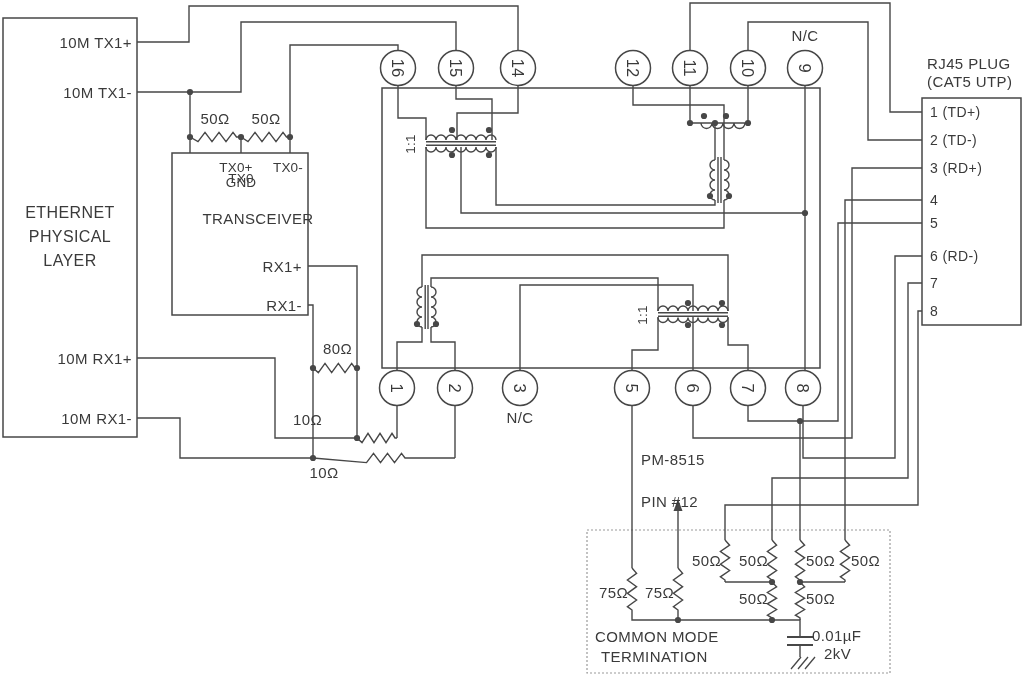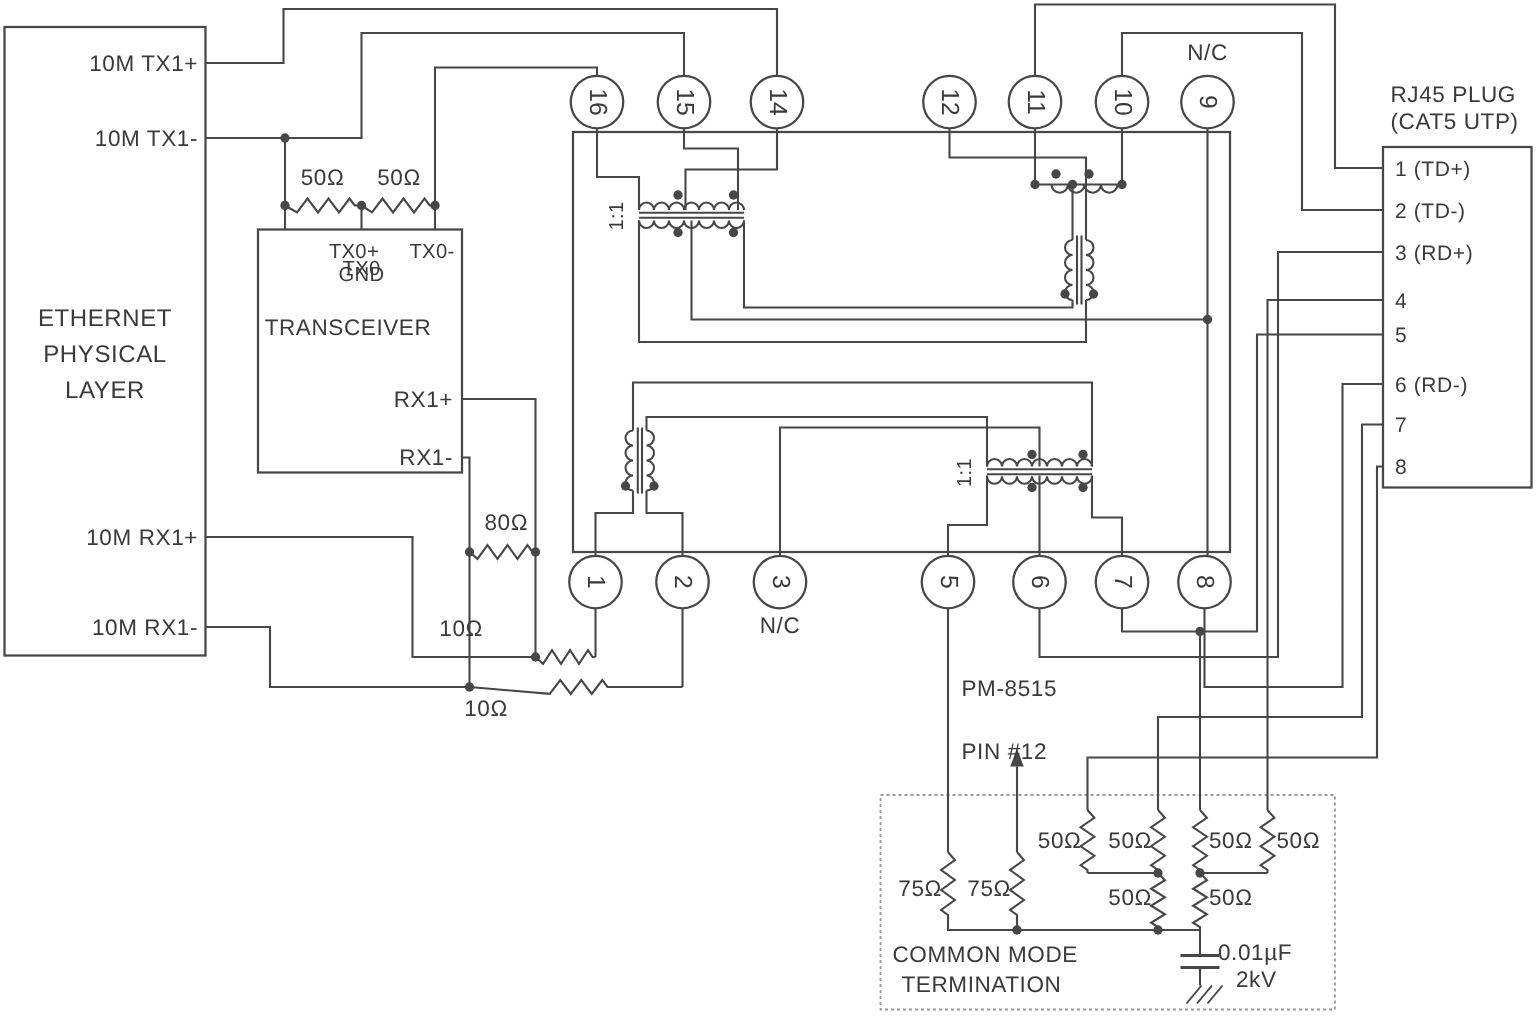--- a/index.html
+++ b/index.html
@@ -162,21 +162,21 @@
   <div class="lbl lg ctr" style="left:5px;top:204px;width:130px;text-align:center;">ETHERNET</div>
   <div class="lbl lg ctr" style="left:5px;top:228px;width:130px;">PHYSICAL</div>
   <div class="lbl lg ctr" style="left:5px;top:252px;width:130px;">LAYER</div>
   <div class="lbl rt" style="left:26px;top:350px;width:106px;">10M RX1+</div>
   <div class="lbl rt" style="left:26px;top:410px;width:106px;">10M RX1-</div>
 
   <div class="lbl sm ctr" style="left:172px;top:159px;width:40px;margin-left:44px;">TX0+</div>
   <div class="lbl sm ctr" style="left:221px;top:159px;width:40px;margin-top:11px;">TX0</div>
   <div class="lbl sm ctr" style="left:221px;top:174px;width:40px;">GND</div>
   <div class="lbl sm ctr" style="left:268px;top:159px;width:40px;">TX0-</div>
-  <div class="lbl ctr" style="left:174px;top:210px;width:116px;">TRANSCEIVER</div>
+  <div class="lbl ctr" style="left:184px;top:210px;width:116px;padding-left:16px;">TRANSCEIVER</div>
   <div class="lbl rt" style="left:252px;top:258px;width:50px;">RX1+</div>
   <div class="lbl rt" style="left:252px;top:297px;width:50px;">RX1-</div>
 
   <div class="lbl ctr" style="left:192px;top:110px;width:46px;">50Ω</div>
   <div class="lbl ctr" style="left:243px;top:110px;width:46px;">50Ω</div>
   <div class="lbl ctr" style="left:312px;top:340px;width:51px;">80Ω</div>
   <div class="lbl rt" style="left:282px;top:411px;width:40px;">10Ω</div>
   <div class="lbl ctr" style="left:304px;top:464px;width:40px;">10Ω</div>
 
   <div class="lbl ctr" style="left:785px;top:27px;width:40px;">N/C</div>

